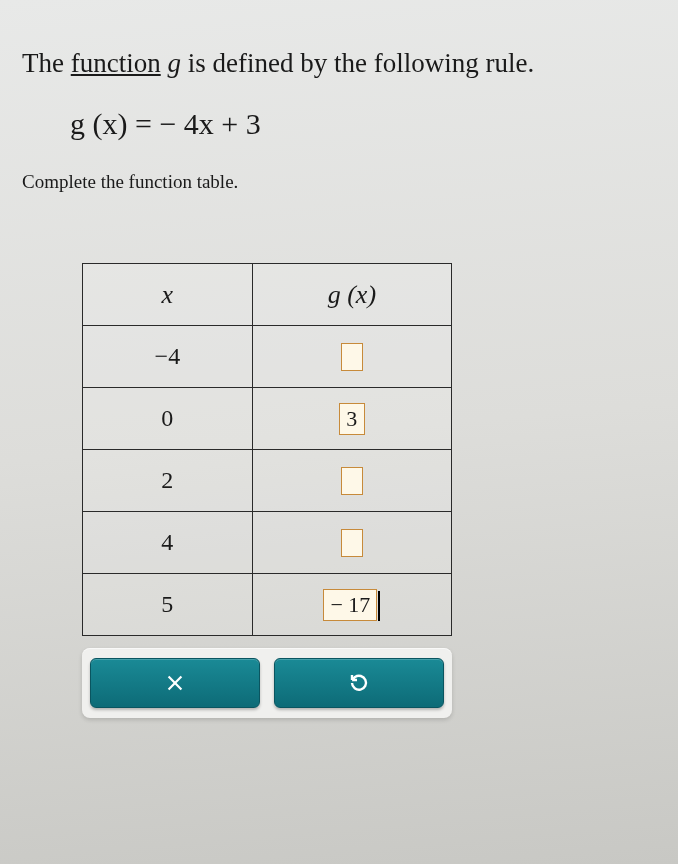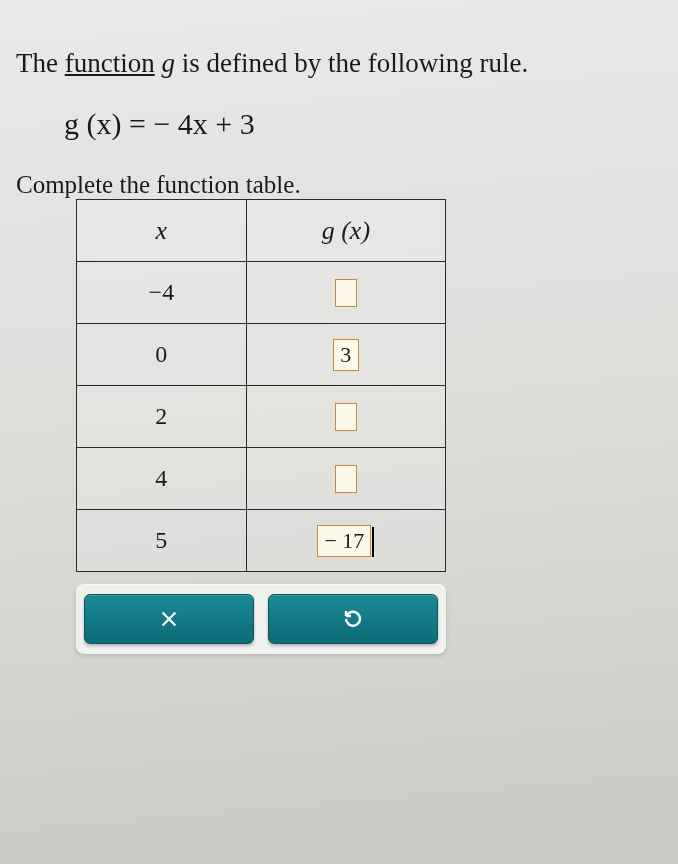--- a/index.html
+++ b/index.html
@@ -8,38 +8,39 @@
     padding: 0;
     width: 678px;
     height: 864px;
     background: linear-gradient(175deg, #e8e9e8 0%, #ddddda 50%, #c8c8c4 100%);
     font-family: Georgia, 'Times New Roman', serif;
     color: #1a1a1a;
     overflow: hidden;
     position: relative;
   }
   .content {
-    padding: 48px 28px 0 16px;
+    padding: 48px 28px 0 22px;
   }
   .prompt-line {
     font-size: 27px;
     margin-bottom: 28px;
   }
   .func-link {
     text-decoration: underline;
     color: #1a1a1a;
   }
   .ital { font-style: italic; }
   .equation {
     font-size: 30px;
     margin: 8px 0 30px 48px;
     font-family: 'Times New Roman', serif;
   }
   .sub-prompt {
-    font-size: 25px;
+    font-size: 19px;
+    margin-bottom: 70px;
   }
 
   .table-wrap {
     margin-left: 60px;
     width: 370px;
   }
   table.func {
     border-collapse: collapse;
     width: 100%;
     background: rgba(255,255,255,0.15);

